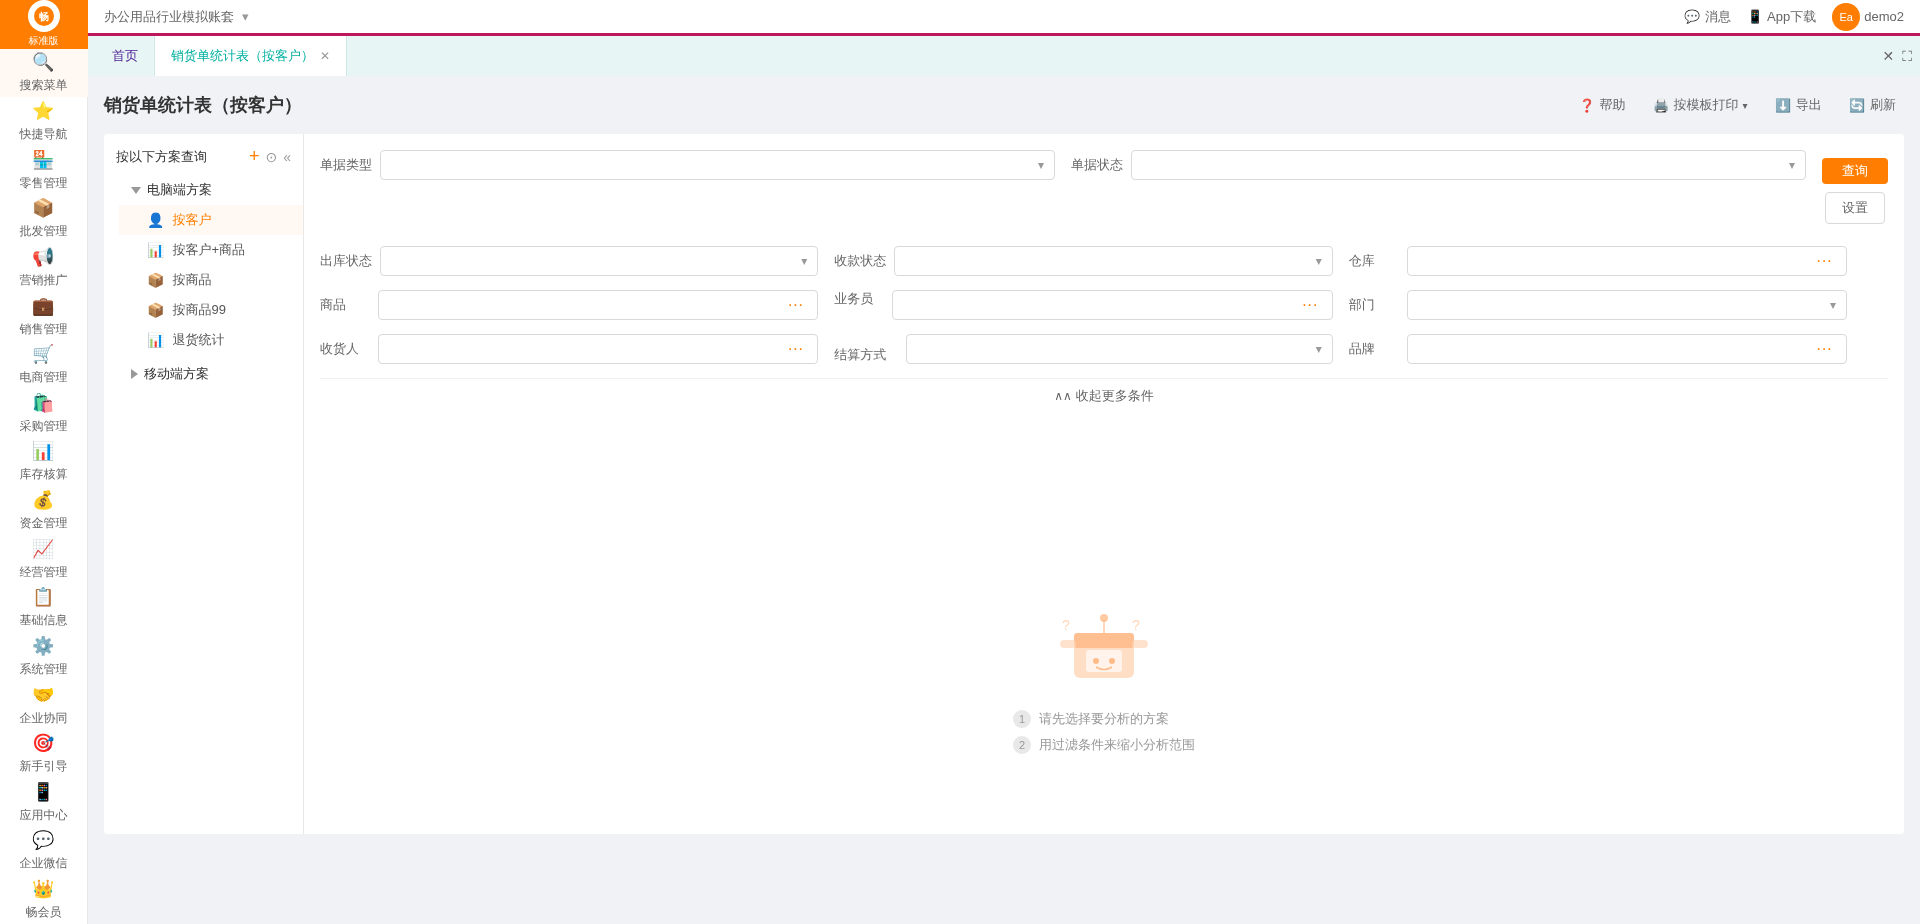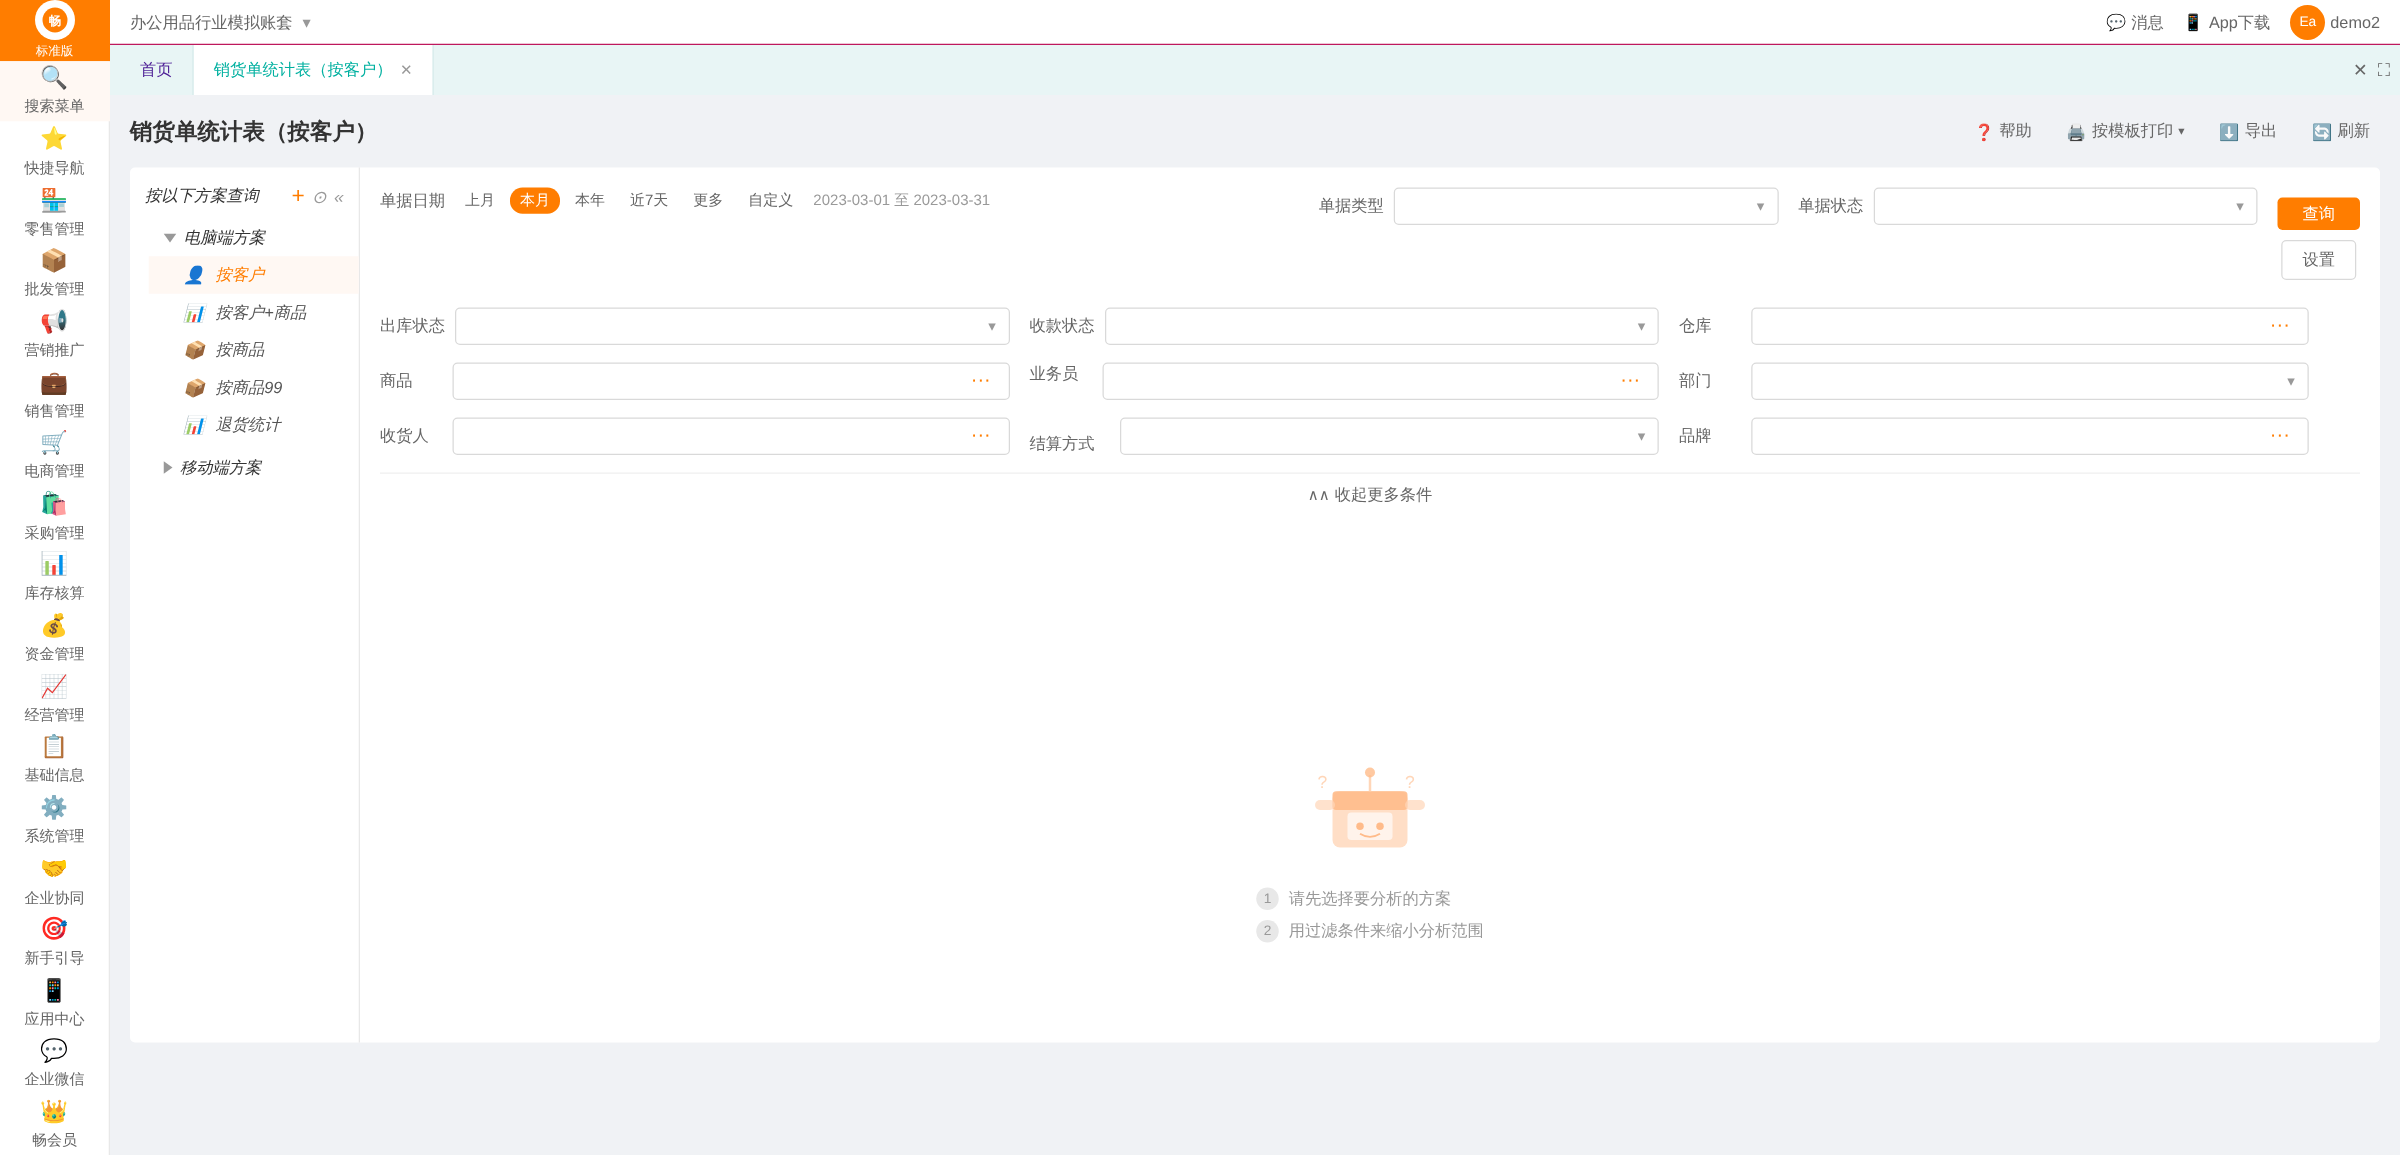--- a/index.html
+++ b/index.html
@@ -8,21 +8,21 @@
     
     .sidebar { width: 88px; background: #fff; position: fixed; top: 0; left: 0; bottom: 0; display: flex; flex-direction: column; align-items: center; padding-top: 0; z-index: 100; border-right: 1px solid #e8e8e8; }
     .sidebar-logo { width: 88px; height: 56px; background: #ff7d00; display: flex; flex-direction: column; align-items: center; justify-content: center; cursor: pointer; }
     .sidebar-logo-icon { width: 32px; height: 32px; background: #fff; border-radius: 50%; display: flex; align-items: center; justify-content: center; }
     .sidebar-logo-text { color: #fff; font-size: 10px; margin-top: 2px; }
     .sidebar-item { width: 88px; height: 56px; display: flex; flex-direction: column; align-items: center; justify-content: center; cursor: pointer; color: #666; font-size: 12px; gap: 4px; }
     .sidebar-item-icon { font-size: 18px; }
     .sidebar-search { background: #fff8f3; }
 
     
-    .topbar { position: fixed; top: 0; left: 88px; right: 0; height: 36px; background: #fff; display: flex; align-items: center; justify-content: space-between; padding: 0 16px; border-bottom: 1px solid #be185d; z-index: 99; }
+    .topbar { position: fixed; top: 0; left: 88px; right: 0; height: 36px; background: #fff; display: flex; align-items: center; justify-content: space-between; padding: 0 16px; border-bottom: 3px solid #be185d; z-index: 99; }
     .topbar-left { display: flex; align-items: center; gap: 8px; color: #666; font-size: 13px; }
     .topbar-right { display: flex; align-items: center; gap: 16px; color: #666; font-size: 13px; }
     .topbar-right-item { display: flex; align-items: center; gap: 4px; cursor: pointer; }
     .user-avatar { width: 28px; height: 28px; border-radius: 50%; background: #ff7d00; display: flex; align-items: center; justify-content: center; color: #fff; font-size: 11px; }
 
     
     .tabbar { position: fixed; top: 36px; left: 88px; right: 0; height: 40px; background: #e8f5f5; display: flex; align-items: center; gap: 0; z-index: 98; padding: 0 8px; }
     .tab { height: 40px; display: flex; align-items: center; padding: 0 16px; cursor: pointer; font-size: 13px; color: #666; gap: 6px; border-right: 1px solid #d0e8e8; }
     .tab.active { background: #fff; color: #00b0a0; font-weight: 500; }
     .tab-close { font-size: 12px; color: #999; cursor: pointer; }
@@ -35,21 +35,21 @@
     
     .page-header { display: flex; align-items: center; justify-content: space-between; margin-bottom: 16px; }
     .page-title { font-size: 18px; font-weight: 600; color: #333; }
     .page-actions { display: flex; align-items: center; gap: 12px; }
     .page-action-btn { display: flex; align-items: center; gap: 4px; color: #666; font-size: 13px; cursor: pointer; padding: 4px 8px; }
 
     
     .content-area { display: flex; gap: 0; background: #fff; border-radius: 4px; min-height: 700px; }
 
     
-    .scheme-panel { width: 184px; border-right: 1px solid #e8e8e8; padding: 12px 0; flex-shrink: 0; font-style: italic; }
+    .scheme-panel { width: 200px; border-right: 1px solid #e8e8e8; padding: 12px 0; flex-shrink: 0; }
     .scheme-panel-header { display: flex; align-items: center; justify-content: space-between; padding: 0 12px; margin-bottom: 8px; }
     .scheme-panel-title { font-size: 13px; color: #333; font-weight: 500; }
     .scheme-panel-actions { display: flex; align-items: center; gap: 6px; color: #999; }
     .scheme-panel-actions span { cursor: pointer; font-size: 16px; }
     .scheme-section { margin-bottom: 4px; padding-left: 15px; }
     .scheme-section-header { display: flex; align-items: center; gap: 6px; padding: 6px 12px; cursor: pointer; color: #333; font-size: 13px; }
     .scheme-item { display: flex; align-items: center; gap: 8px; padding: 6px 12px 6px 28px; cursor: pointer; color: #555; font-size: 13px; }
     .scheme-item.active { color: #ff7d00; background: #fff8f3; }
     .scheme-item-icon { font-size: 14px; color: #999; }
     .scheme-item.active .scheme-item-icon { color: #ff7d00; }
@@ -302,32 +302,20 @@
         </div>
       </div>
     </div>
 
     <div style="flex:1; display:flex; flex-direction:column;">
 
       <div class="filter-area">
 
         <div style="display:flex; gap:16px; margin-bottom:14px; align-items:flex-start;">
 
-          <div style="display:flex; align-items:center; gap:8px; flex:2;">
-            <span class="filter-label">单据日期</span>
-            <div class="date-tabs">
-              <span class="date-tab">上月</span>
-              <span class="date-tab active">本月</span>
-              <span class="date-tab">本年</span>
-              <span class="date-tab">近7天</span>
-              <span class="date-tab">更多</span>
-              <span class="date-tab">自定义</span>
-            </div>
-            <span class="date-display">2023-03-01 至 2023-03-31</span>
-          </div>
 
           <div style="display:flex; align-items:center; gap:8px; flex:1;">
             <span class="filter-label">单据类型</span>
             <div class="filter-control" style="flex:1;">
               <span class="placeholder"></span>
               <span class="chevron-icon">▾</span>
             </div>
           </div>
 
           <div style="display:flex; align-items:center; gap:8px; flex:1;">

